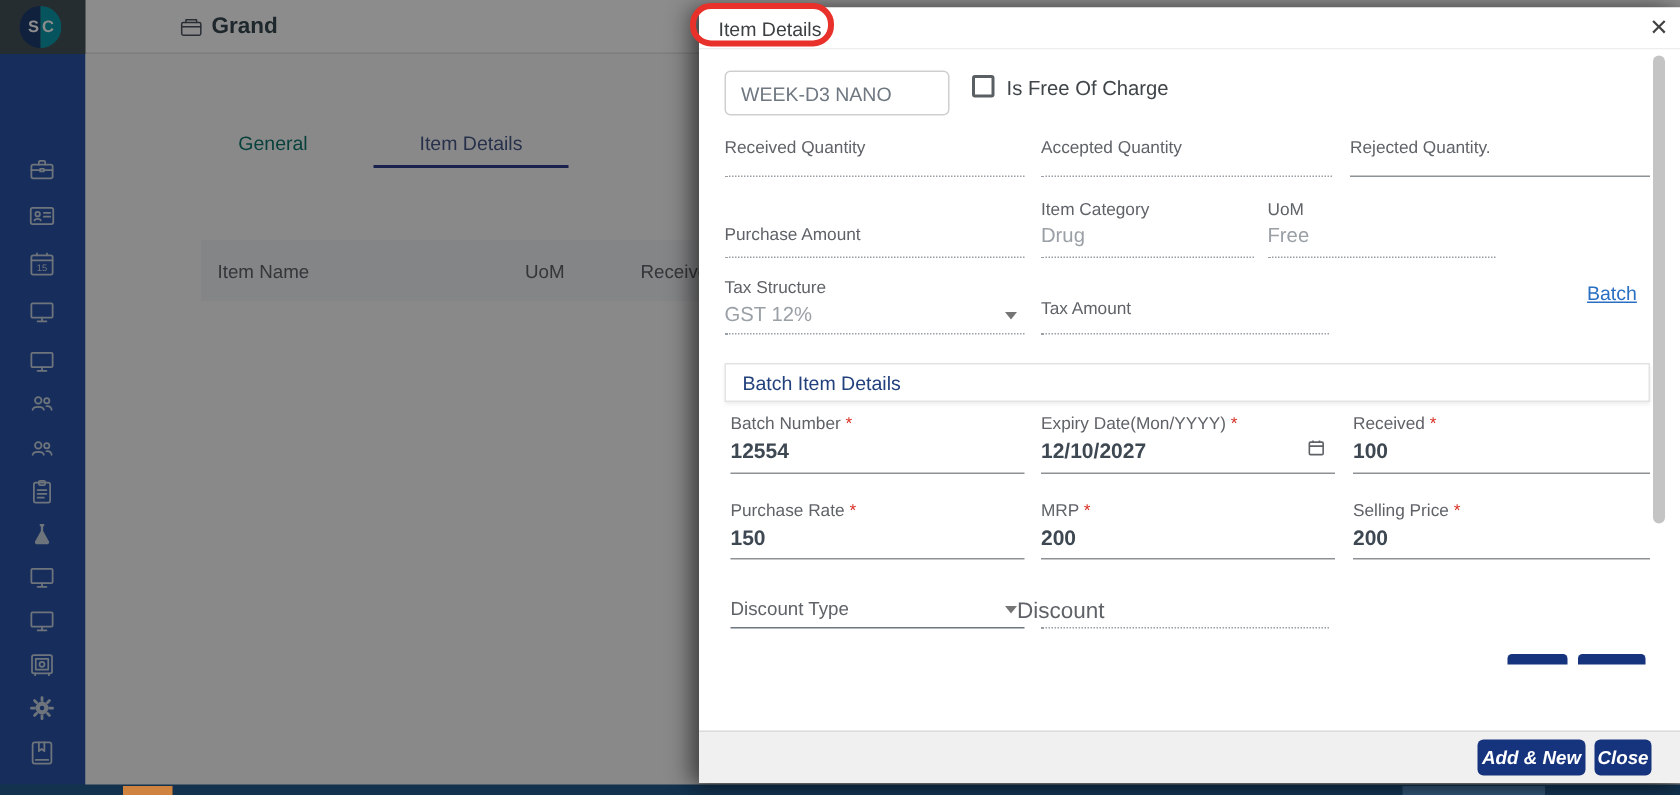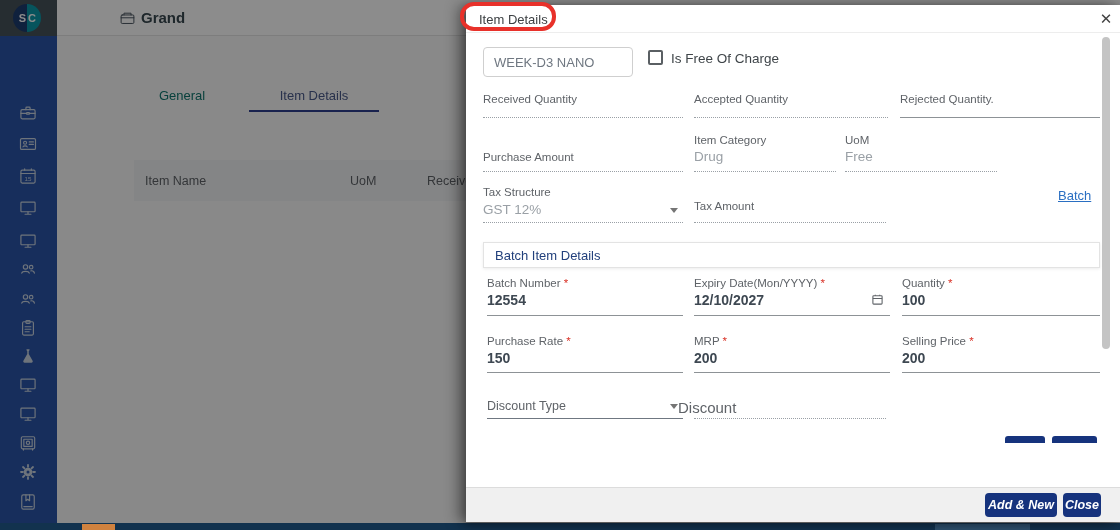--- a/index.html
+++ b/index.html
@@ -277,21 +277,21 @@
   <span class="lbl" style="left:228px; top:272px"><span>Expiry Date(Mon/YYYY)</span> <span class="req">*</span></span>
   <span class="val" style="left:228px; top:287px">12/10/2027</span>
   <span class="abs" style="left:405px; top:287px">
     <svg width="13" height="13" viewBox="0 0 24 24" fill="none" stroke="#5f6368" stroke-width="2">
         <rect x="3.5" y="5" width="17" height="15.5" rx="1.5"></rect>
         <path d="M3.5 10h17M8 5V3M16 5V3"></path>
       </svg>
   </span>
   <div class="u-sol" style="left:228px; top:310px; width:196px"></div>
 
-  <span class="lbl" style="left:436px; top:272px"><span>Quantity</span> <span class="req">*</span></span>
+  <span class="lbl" style="left:436px; top:272px"><span>Received</span> <span class="req">*</span></span>
   <span class="val" style="left:436px; top:287px">100</span>
   <div class="u-sol" style="left:436px; top:310px; width:198px"></div>
 
   <span class="lbl" style="left:21px; top:330px"><span>Purchase Rate</span> <span class="req">*</span></span>
   <span class="val" style="left:21px; top:345px">150</span>
   <div class="u-sol" style="left:21px; top:367px; width:196px"></div>
 
   <span class="lbl" style="left:228px; top:330px"><span>MRP</span> <span class="req">*</span></span>
   <span class="val" style="left:228px; top:345px">200</span>
   <div class="u-sol" style="left:228px; top:367px; width:196px"></div>

